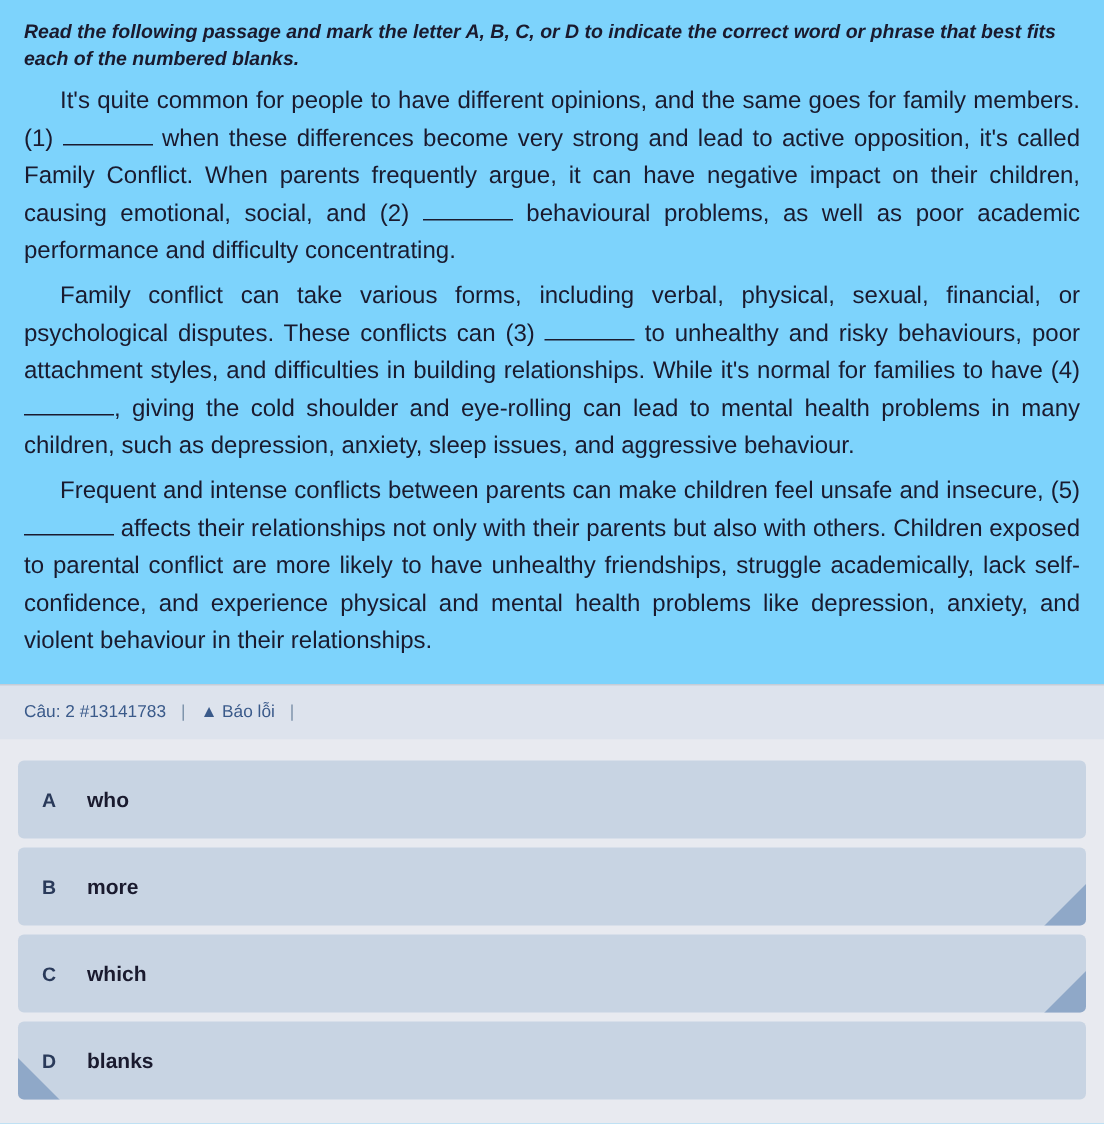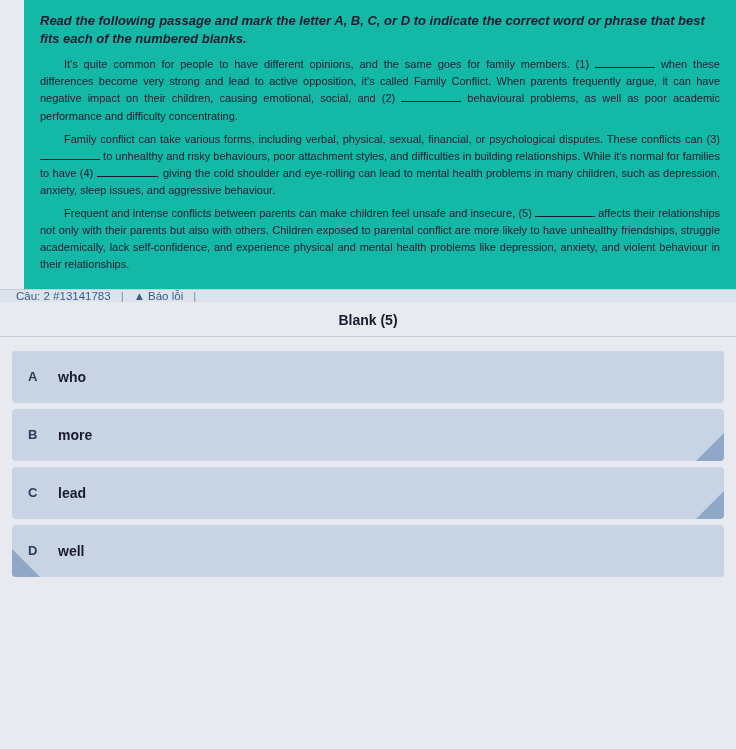--- a/index.html
+++ b/index.html
@@ -17,57 +17,56 @@
     }
 
     .page-container {
       width: 736px;
       min-height: 749px;
       background-color: #e8eaf0;
       padding: 0;
     }
 
     .passage-section {
-      background-color: #14b8a6;
+      background-color: #7dd3fc;
       padding: 12px 16px 10px 16px;
       margin-bottom: 0;
-      margin-left: 24px;
     }
 
     .passage-title {
       font-size: 13px;
       font-style: italic;
       font-weight: bold;
       color: #1a1a2e;
       margin-bottom: 8px;
       line-height: 1.4;
     }
 
     .passage-text {
-      font-size: 11px;
+      font-size: 16px;
       color: #1a1a2e;
       line-height: 1.55;
       text-align: justify;
     }
 
     .passage-text p {
       margin-bottom: 6px;
       text-indent: 24px;
     }
 
     .blank {
       display: inline-block;
       width: 60px;
       border-bottom: 1.5px solid #1a1a2e;
     }
 
     .meta-row {
       display: flex;
       align-items: center;
-      padding: 0 16px;
+      padding: 12px 16px;
       background-color: #dde3ed;
       font-size: 11.5px;
       color: #3a5a8a;
       gap: 8px;
       border-top: 1px solid #c5cdd8;
     }
 
     .meta-question {
       font-size: 11.5px;
       color: #3a5a8a;
@@ -198,42 +197,41 @@
       <span>#13141783</span>
     </span>
     <span class="divider">|</span>
     <span class="meta-flag">
       <span>▲</span>
       <span>Báo lỗi</span>
     </span>
     <span class="divider">|</span>
   </div>
 
-  <div class="blank-label">Blank (5)</div>
 
   <div class="options-container">
 
     <div class="option-item">
       <span class="option-letter">A</span>
       <span class="option-text">who</span>
     </div>
 
     <div class="option-item">
       <span class="option-letter">B</span>
       <span class="option-text">more</span>
       <div class="corner-badge-right"></div>
     </div>
 
     <div class="option-item">
       <span class="option-letter">C</span>
-      <span class="option-text">lead</span>
+      <span class="option-text">which</span>
       <div class="corner-badge-right"></div>
     </div>
 
     <div class="option-item">
       <span class="option-letter">D</span>
-      <span class="option-text">well</span>
+      <span class="option-text">blanks</span>
       <div class="corner-badge-left"></div>
     </div>
 
   </div>
 
 </div>
 
 </body></html>

